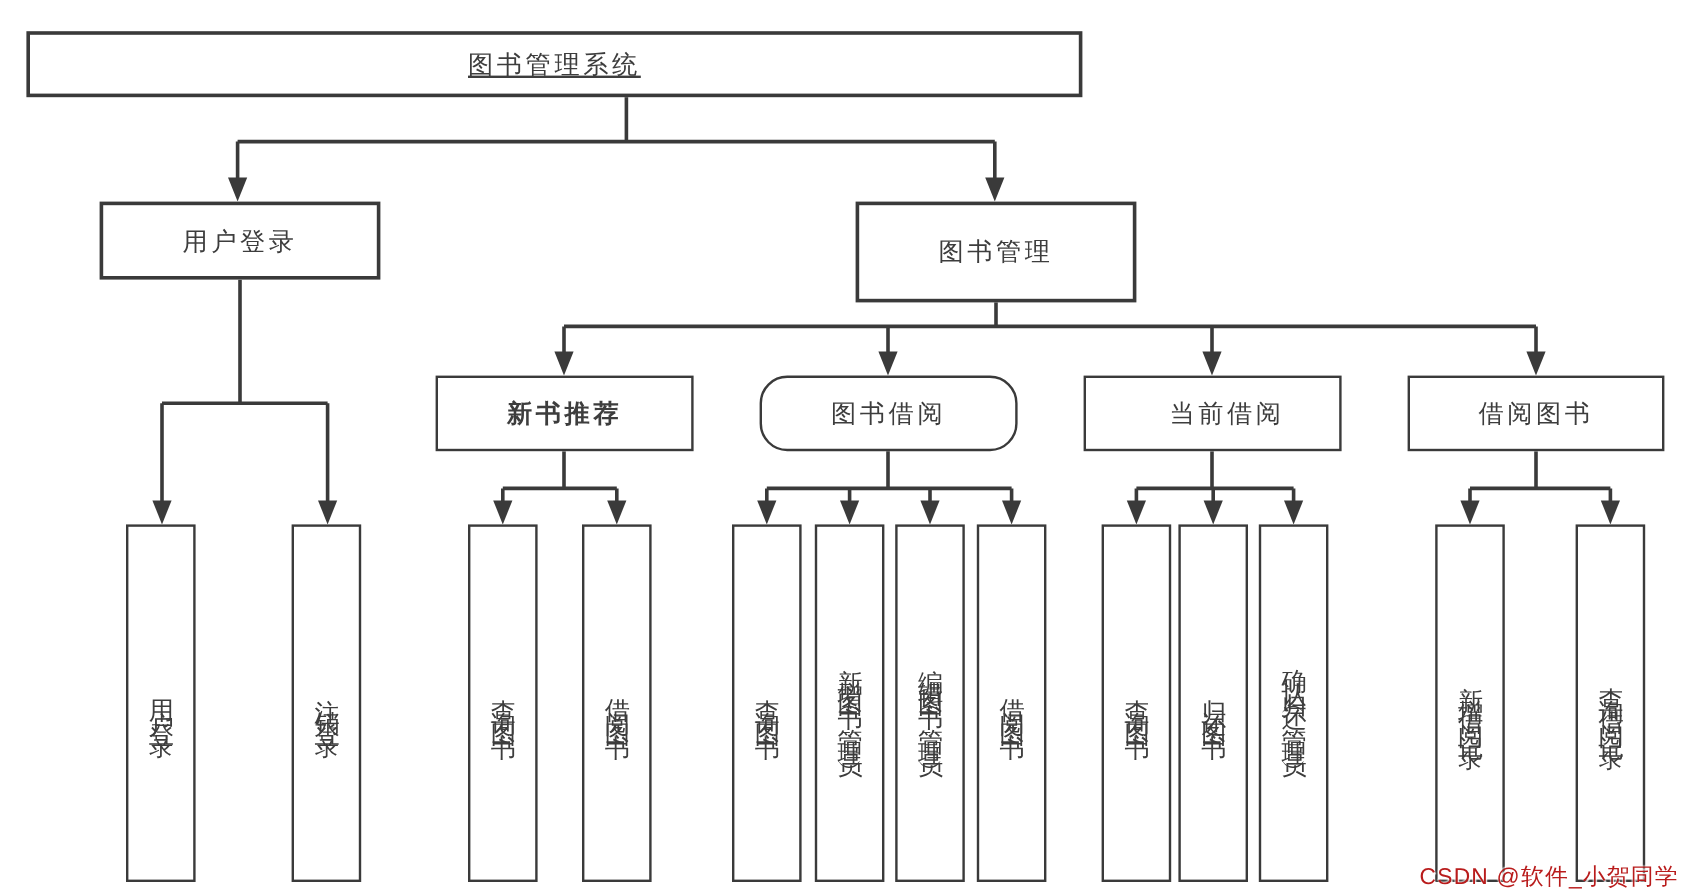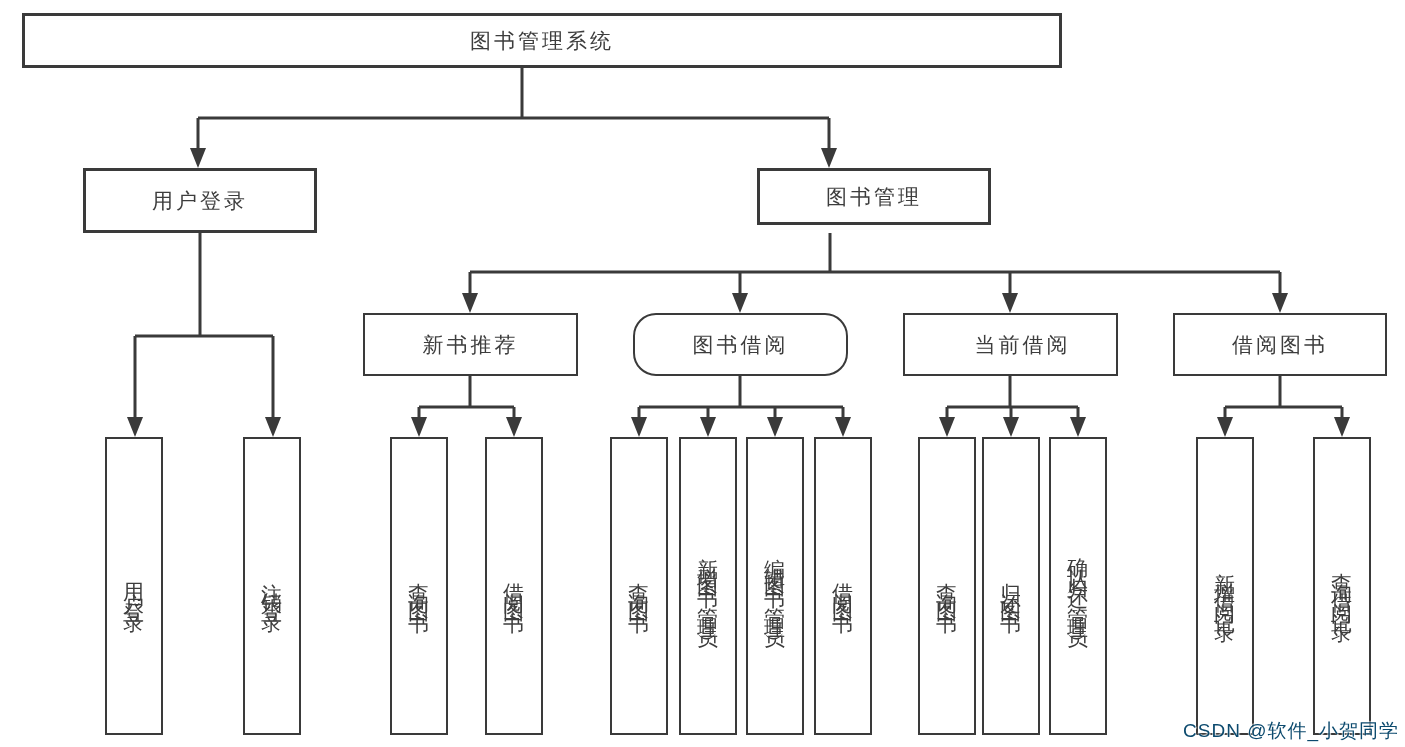--- a/index.html
+++ b/index.html
@@ -29,26 +29,26 @@
     letter-spacing: 3px;
     text-align: center;
   }
   .v-node {
     writing-mode: vertical-rl;
     text-orientation: mixed;
     letter-spacing: 10px;
     line-height: 1;
   }
   
-  #n-root    { left: 22px;  top: 13px;  width: 1040px; height: 55px; border-width: 3px; }
+  #n-root    { left: 22px;  top: 26px;  width: 880px; height: 55px; border-width: 3px; text-decoration: underline; }
   
   #n-login   { left: 83px;  top: 168px; width: 234px; height: 65px; border-width: 3px; }
-  #n-mgmt    { left: 713px; top: 168px; width: 234px; height: 57px; border-width: 3px; margin-left: 44px; }
+  #n-mgmt    { left: 713px; top: 168px; width: 234px; height: 84px; border-width: 3px; }
   
-  #n-newbooks { left: 363px;  top: 313px; width: 215px; height: 63px; }
+  #n-newbooks { left: 363px;  top: 313px; width: 215px; height: 63px; font-weight: bold; }
   #n-borrow   { left: 633px;  top: 313px; width: 215px; height: 63px; border-radius: 23px; }
   #n-current  { left: 903px;  top: 313px; width: 215px; height: 63px; padding-left: 24px; }
   #n-records  { left: 1173px; top: 313px; width: 214px; height: 63px; }
   
   .leaf { top: 437px; width: 58px; height: 298px; }
   #l1  { left: 105px; }
   #l2  { left: 243px; }
   #l3  { left: 390px; }
   #l4  { left: 485px; }
   #l5  { left: 610px; }
@@ -60,21 +60,21 @@
   #l11 { left: 1049px; }
   #l12 { left: 1196px; }
   #l13 { left: 1313px; }
 
   #watermark {
     position: absolute;
     right: 6px;
     bottom: 3px;
     font-size: 19px;
     letter-spacing: 1px;
-    color: #0c4a6e;
+    color: #b91c1c;
     text-shadow: 1px 1px 1px rgba(255,255,255,0.95), -1px -1px 1px rgba(255,255,255,0.7);
     z-index: 5;
     white-space: nowrap;
   }
 </style>
 </head>
 <body>
 
 <div id="stage">
 

